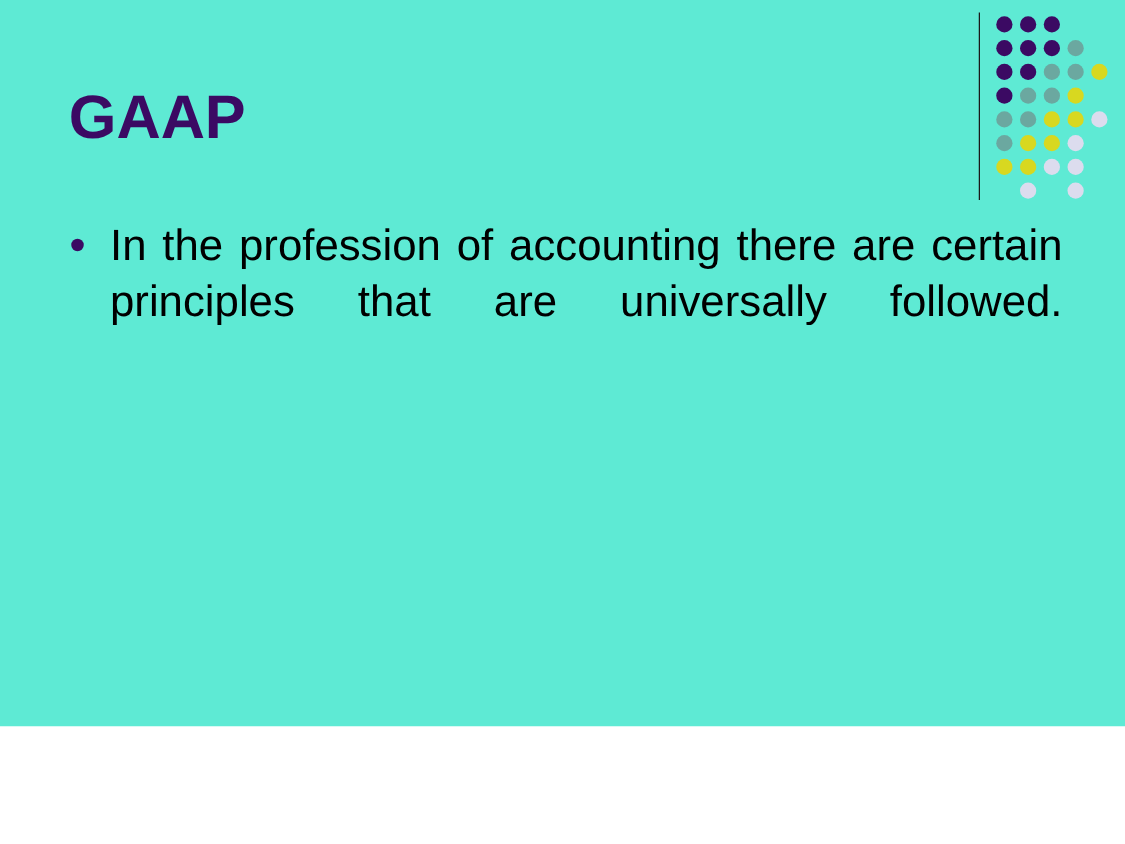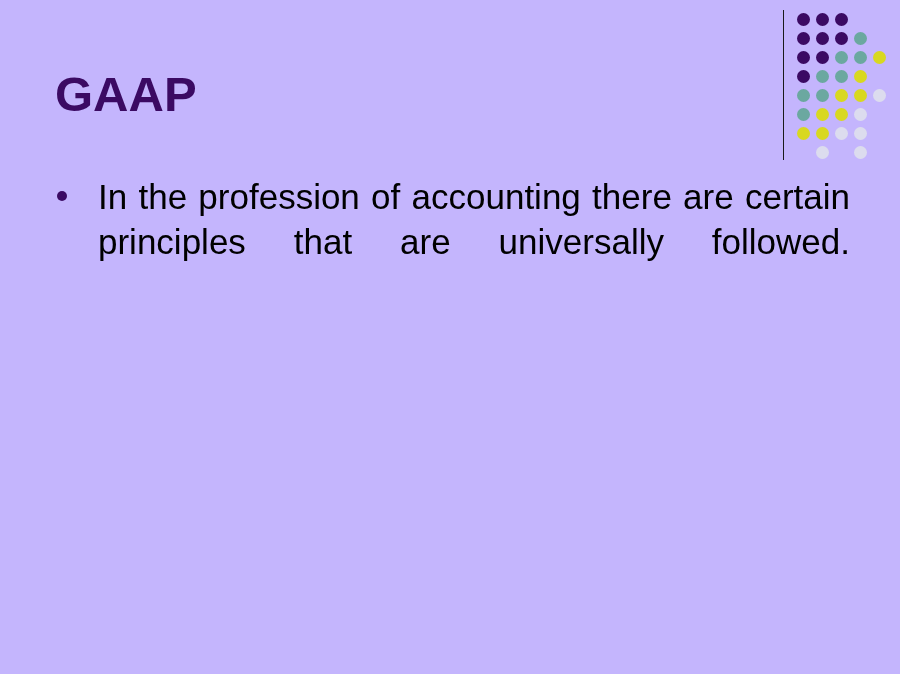--- a/index.html
+++ b/index.html
@@ -9,22 +9,22 @@
   body {
     width: 900px;
     height: 675px;
     background: #ffffff;
     font-family: "Liberation Sans", sans-serif;
     overflow: hidden;
   }
   #slide {
     position: relative;
     width: 900px;
-    height: 674px;
-    background: #c4b5fd;
+    height: 581px;
+    background: #5eead4;
   }
 
   
   #deco {
     position: absolute;
     left: 778px;
     top: 0px;
     width: 122px;
     height: 170px;
   }
@@ -94,21 +94,20 @@
     border-radius: 50%;
     background: #3B0A63;
   }
   .bullet-text {
     font-size: 35px;
     line-height: 45px;
     color: #000000;
     text-align: justify;
     text-justify: inter-word;
     word-spacing: 0px;
-    margin-left: 10px;
   }
   
   .bullet-text::after {
     content: "";
     display: inline-block;
     width: 100%;
   }
 </style>
 </head>
 <body>

